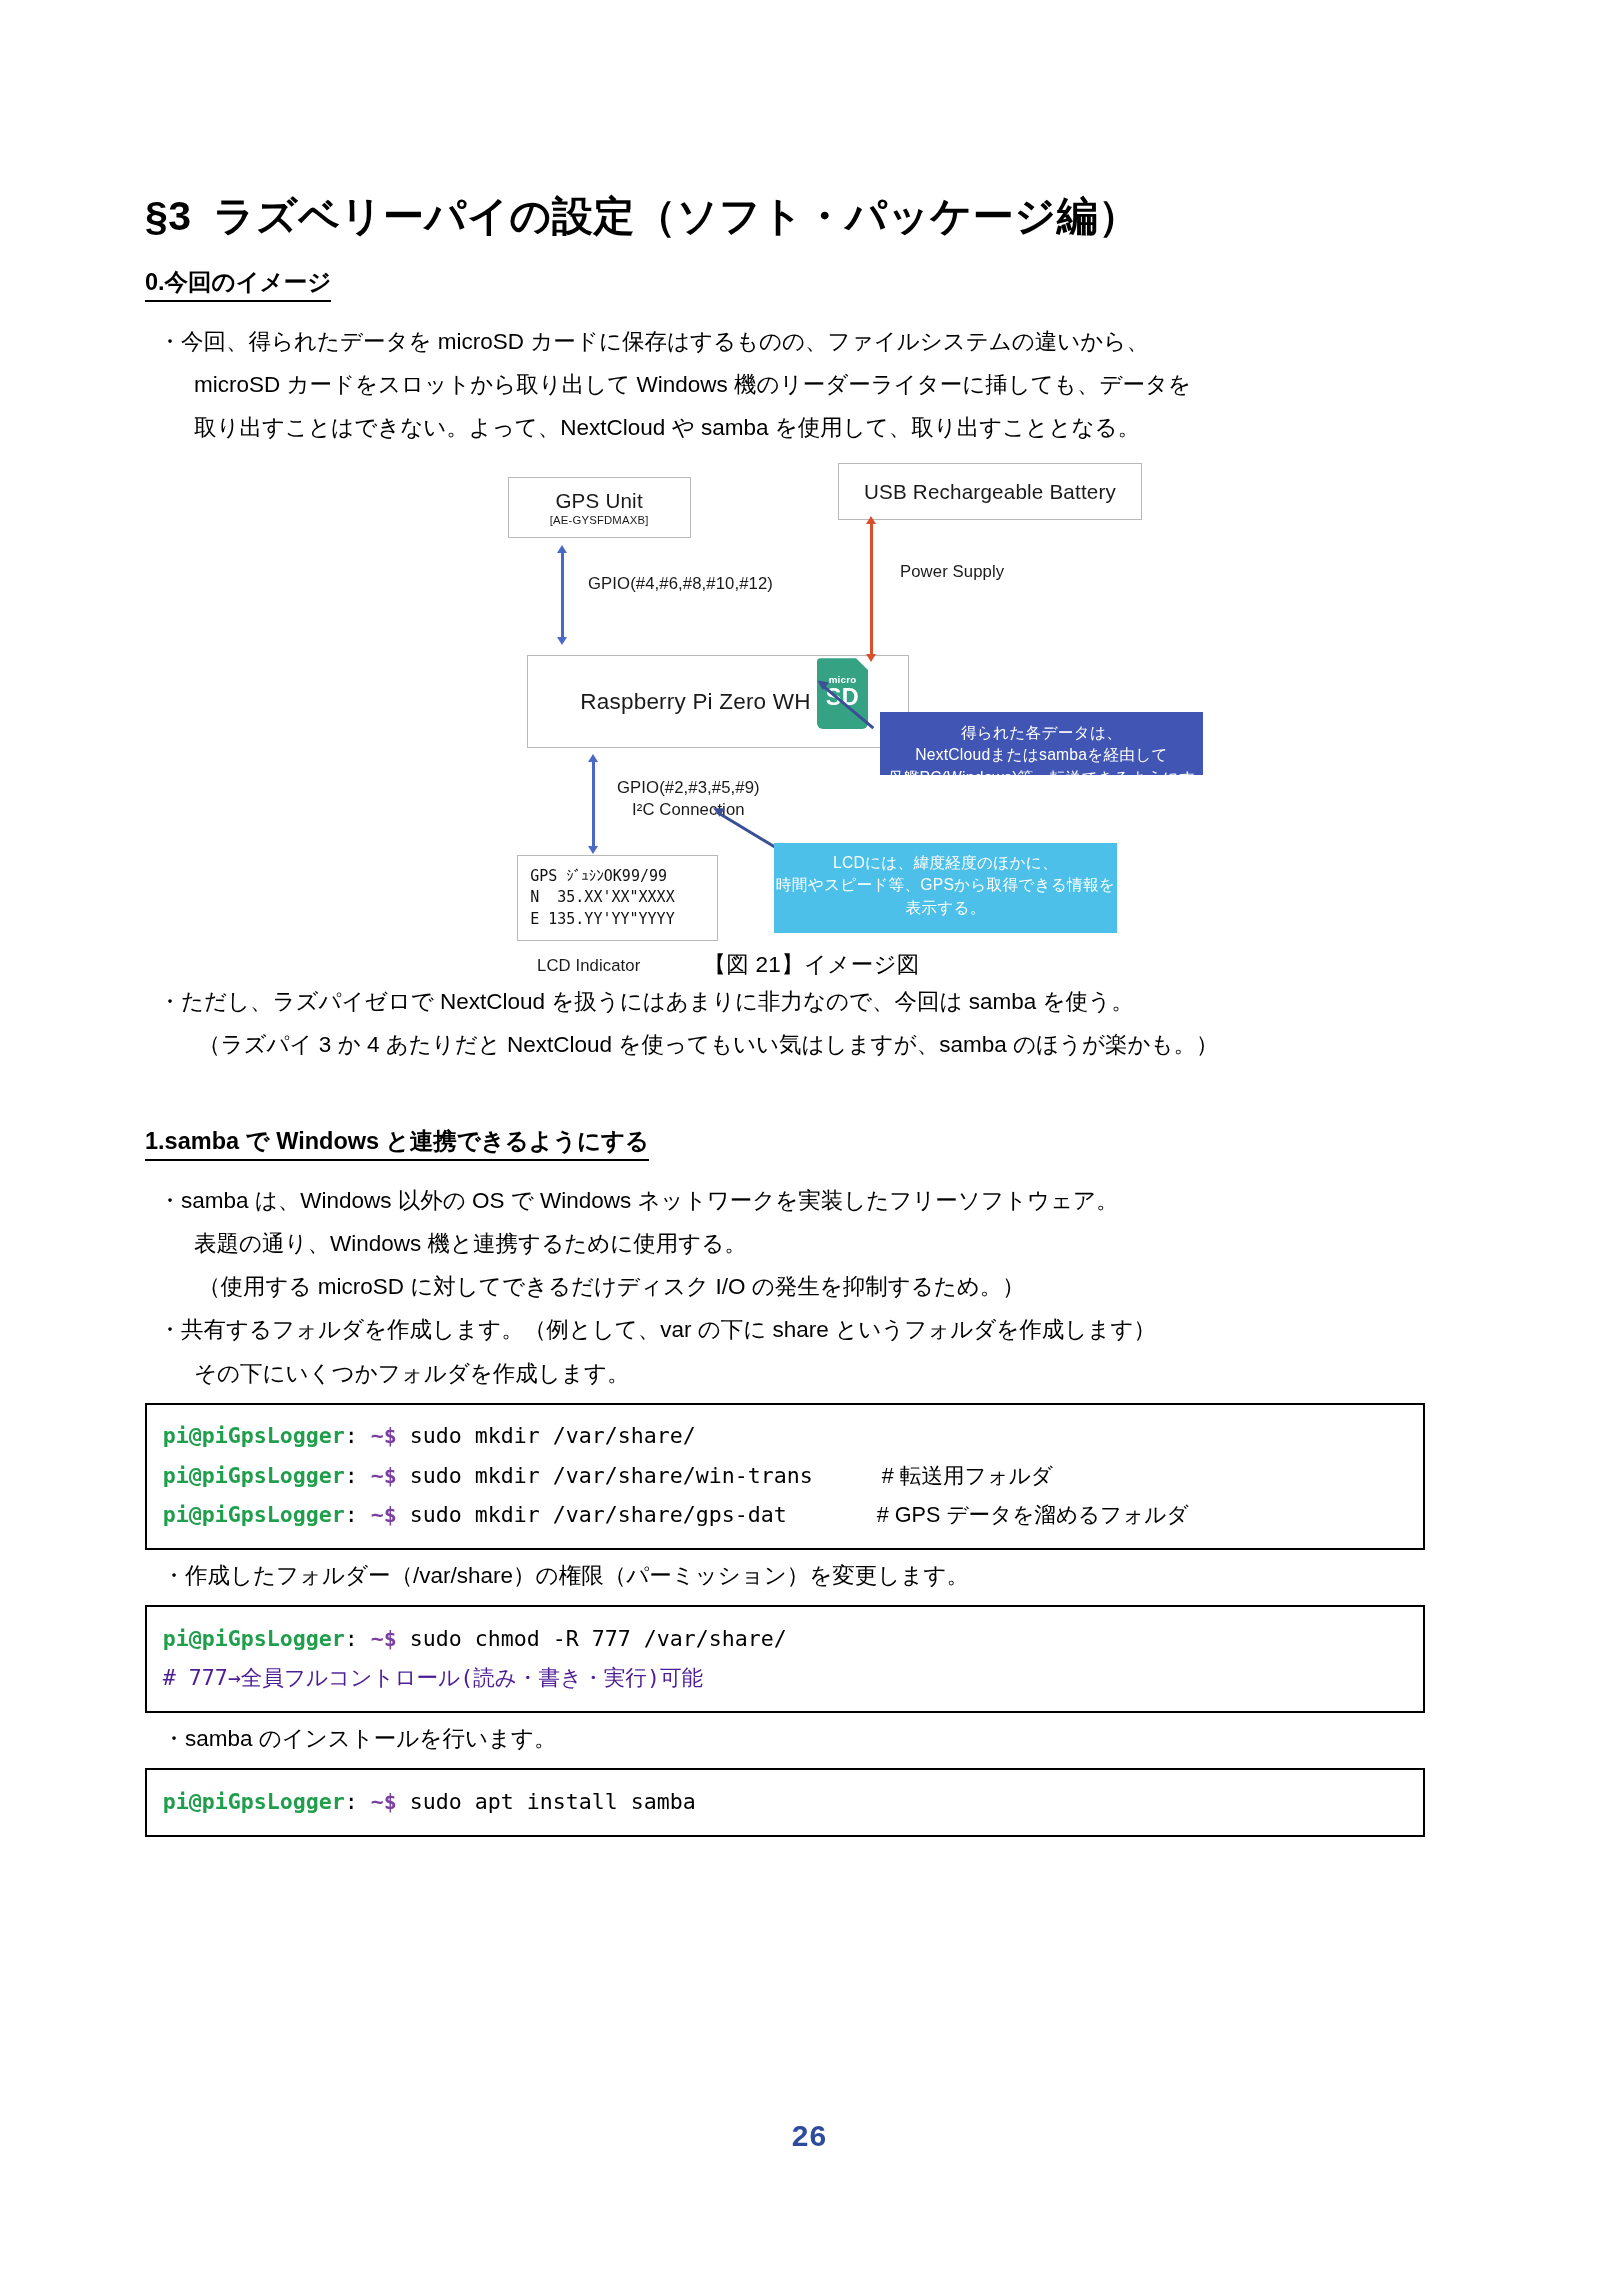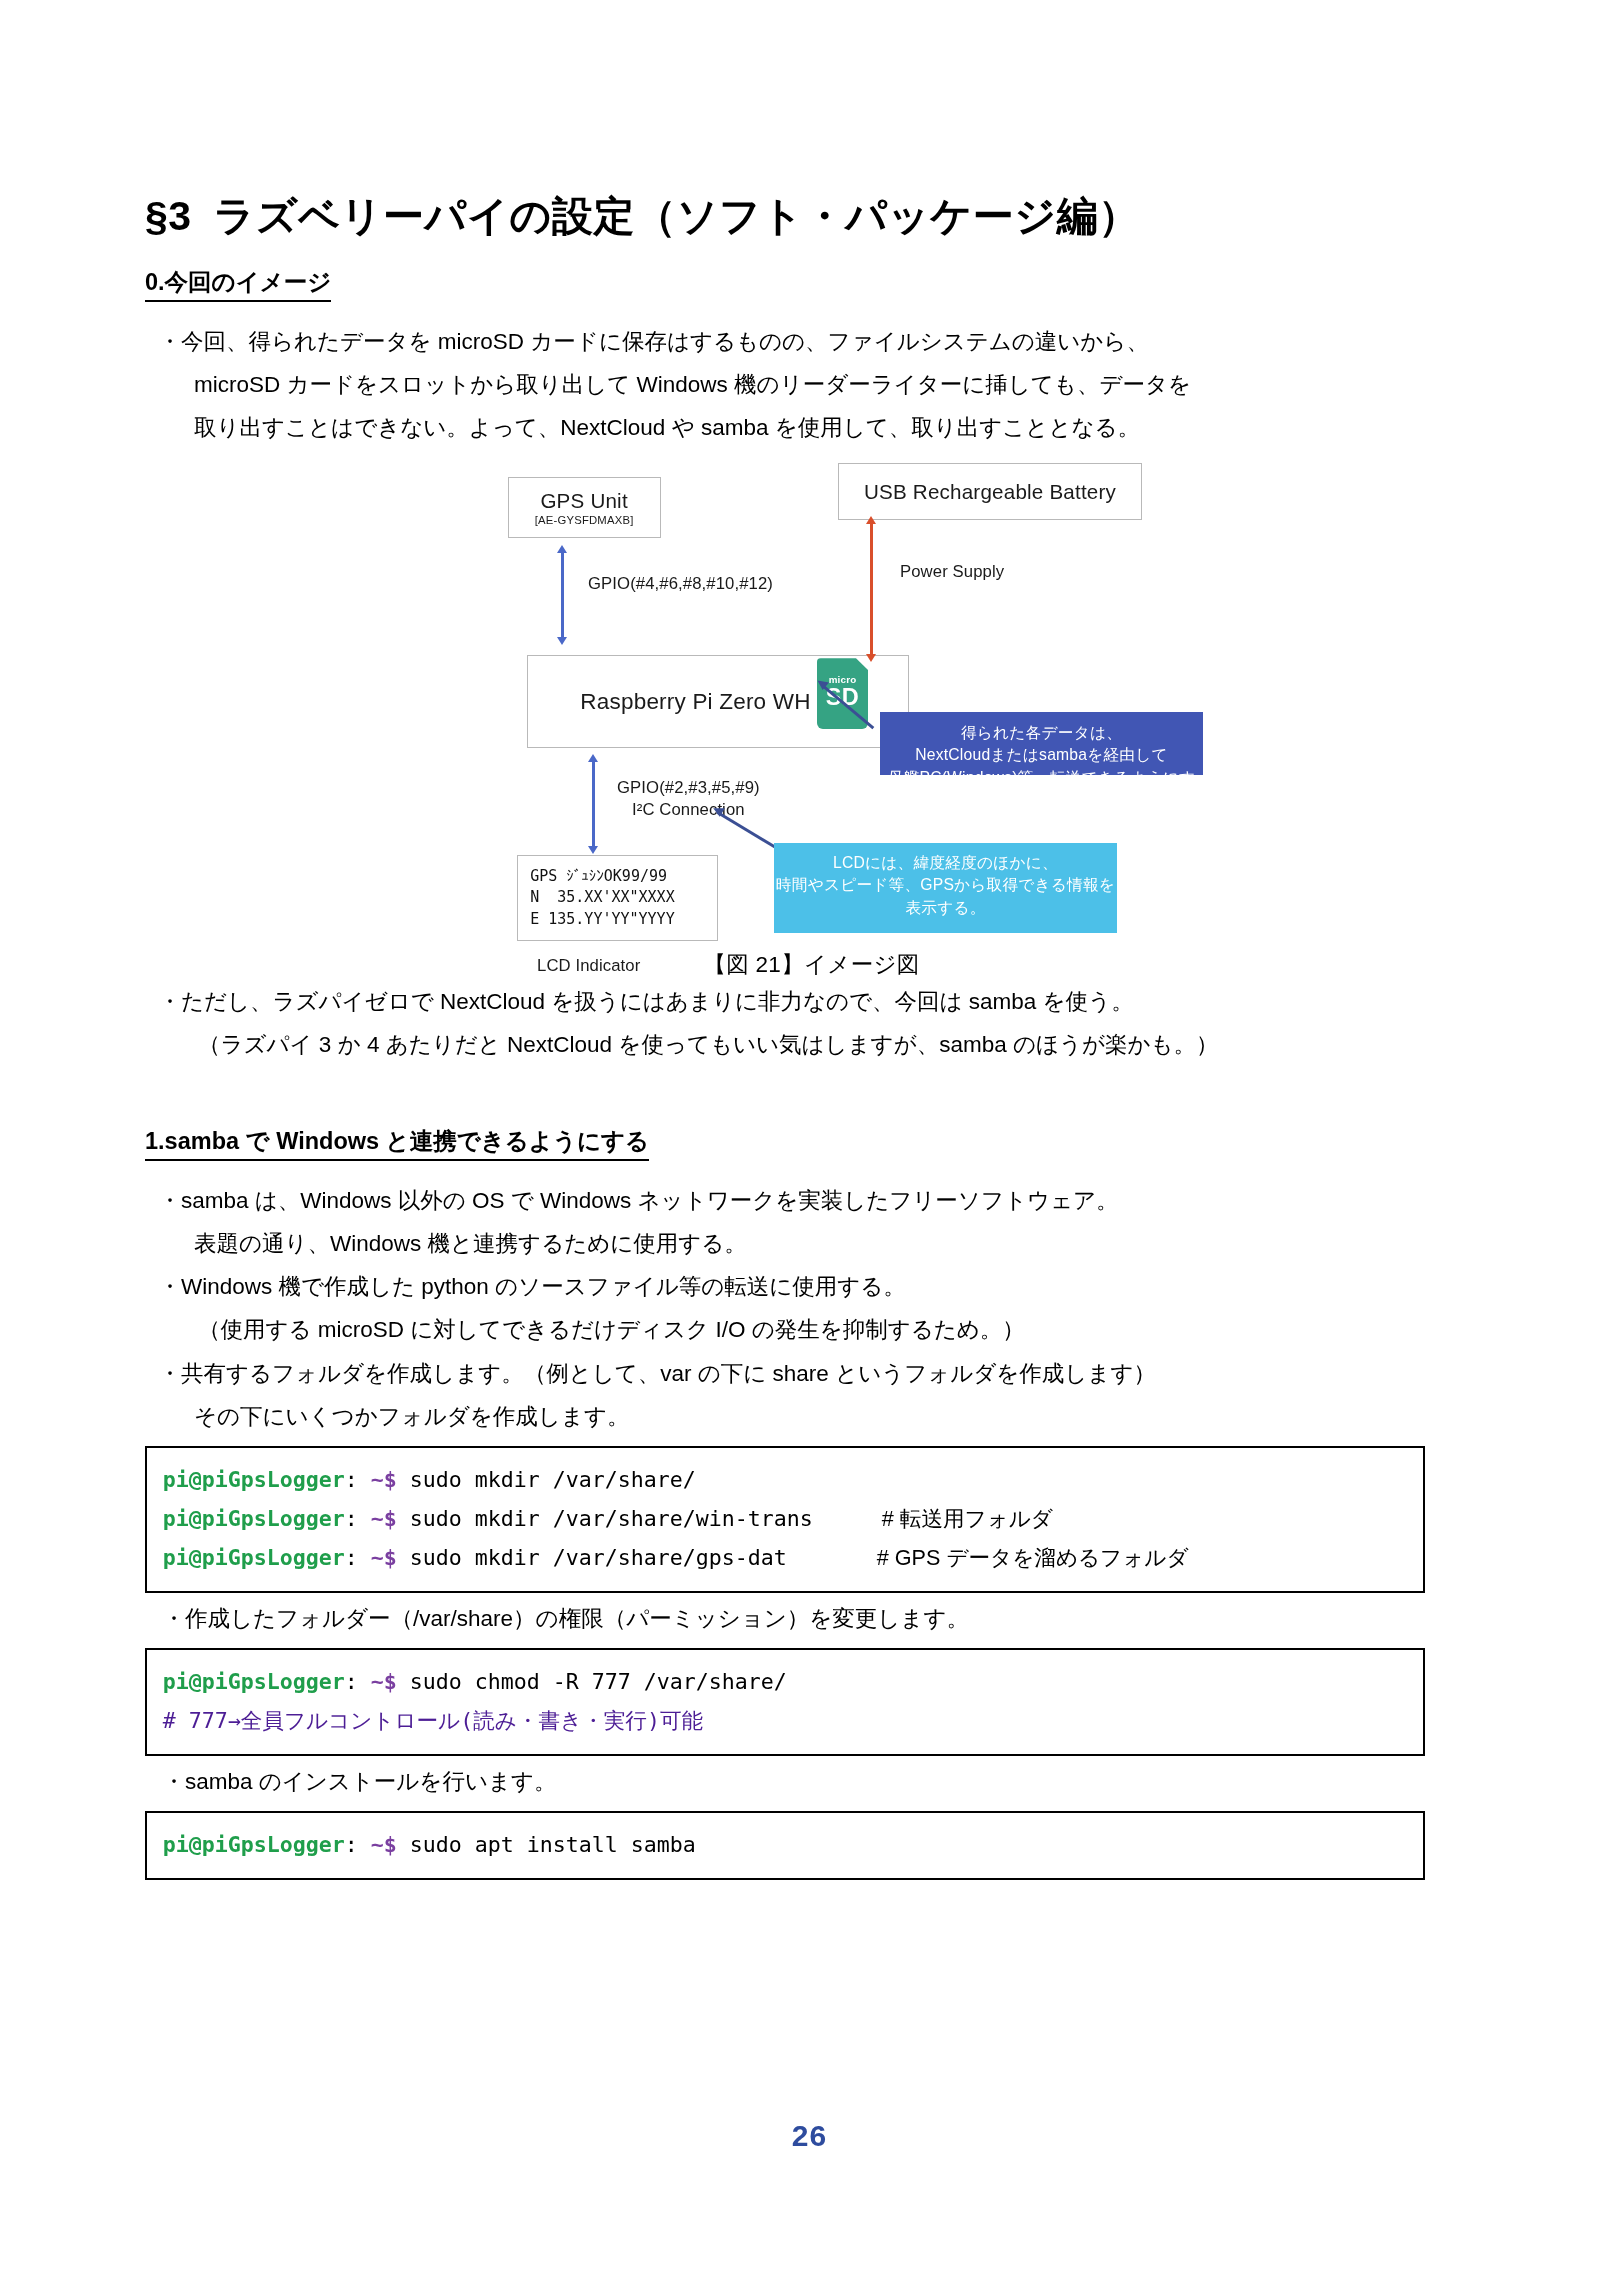--- a/index.html
+++ b/index.html
@@ -103,21 +103,21 @@
     color: #1a1a1a;
     letter-spacing: 0.2px;
     line-height: 1.15;
   }
   .fbox .t2 {
     font-size: 11.3px;
     color: #1a1a1a;
     margin-top: 2px;
     letter-spacing: 0.2px;
   }
-  #gps-unit-box { left: 17.6px;  top: 13.7px;  width: 153px; height: 61px; }
+  #gps-unit-box { left: 17.6px;  top: 13.7px;  width: 183px; height: 61px; }
   #battery-box  { left: 348px; top: 0px;   width: 304px; height: 57px; }
   #rpi-box      { left: 37px;  top: 192px; width: 382px; height: 93px; justify-content:center; }
   #rpi-box .t1  { font-size: 22.5px; margin-left: -45px; }
   #lcd-box      { left: 27.4px;  top: 392px; width: 201px; height: 86px;
                   align-items: flex-start; justify-content: center; padding-left: 11.8px; }
 
   .lcd-line {
     font-family: "DejaVu Sans Mono", "Liberation Mono", monospace;
     font-size: 15px;
     line-height: 1.45;
@@ -378,21 +378,20 @@
     <p class="cont-tight">（ラズパイ 3 か 4 あたりだと NextCloud を使ってもいい気はしますが、samba のほうが楽かも。）</p>
 
     <div class="gap-lg"></div>
 
     <div class="sub-heading-wrap">
       <div class="sub-heading">1.samba で Windows と連携できるようにする</div>
     </div>
 
     <p class="bullet">・samba は、Windows 以外の OS で Windows ネットワークを実装したフリーソフトウェア。</p>
     <p class="cont">表題の通り、Windows 機と連携するために使用する。</p>
-    <p class="bullet">・Windows 機で作成した python のソースファイル等の転送に使用する。</p>
     <p class="cont-tight">（使用する microSD に対してできるだけディスク I/O の発生を抑制するため。）</p>
     <p class="bullet">・共有するフォルダを作成します。（例として、var の下に share というフォルダを作成します）</p>
     <p class="cont">その下にいくつかフォルダを作成します。</p>
 
     <div class="code-block">
       <div class="code-line"><span class="host">pi@piGpsLogger</span><span class="colon">:</span> <span class="dollar">~$</span><span class="cmd"> sudo mkdir /var/share/</span></div>
       <div class="code-line"><span class="host">pi@piGpsLogger</span><span class="colon">:</span> <span class="dollar">~$</span><span class="cmd"> sudo mkdir /var/share/win-trans</span><span class="cmt" style="padding-left:69px"># 転送用フォルダ</span></div>
       <div class="code-line"><span class="host">pi@piGpsLogger</span><span class="colon">:</span> <span class="dollar">~$</span><span class="cmd"> sudo mkdir /var/share/gps-dat</span><span class="cmt" style="padding-left:90px"># GPS データを溜めるフォルダ</span></div>
     </div>
 

